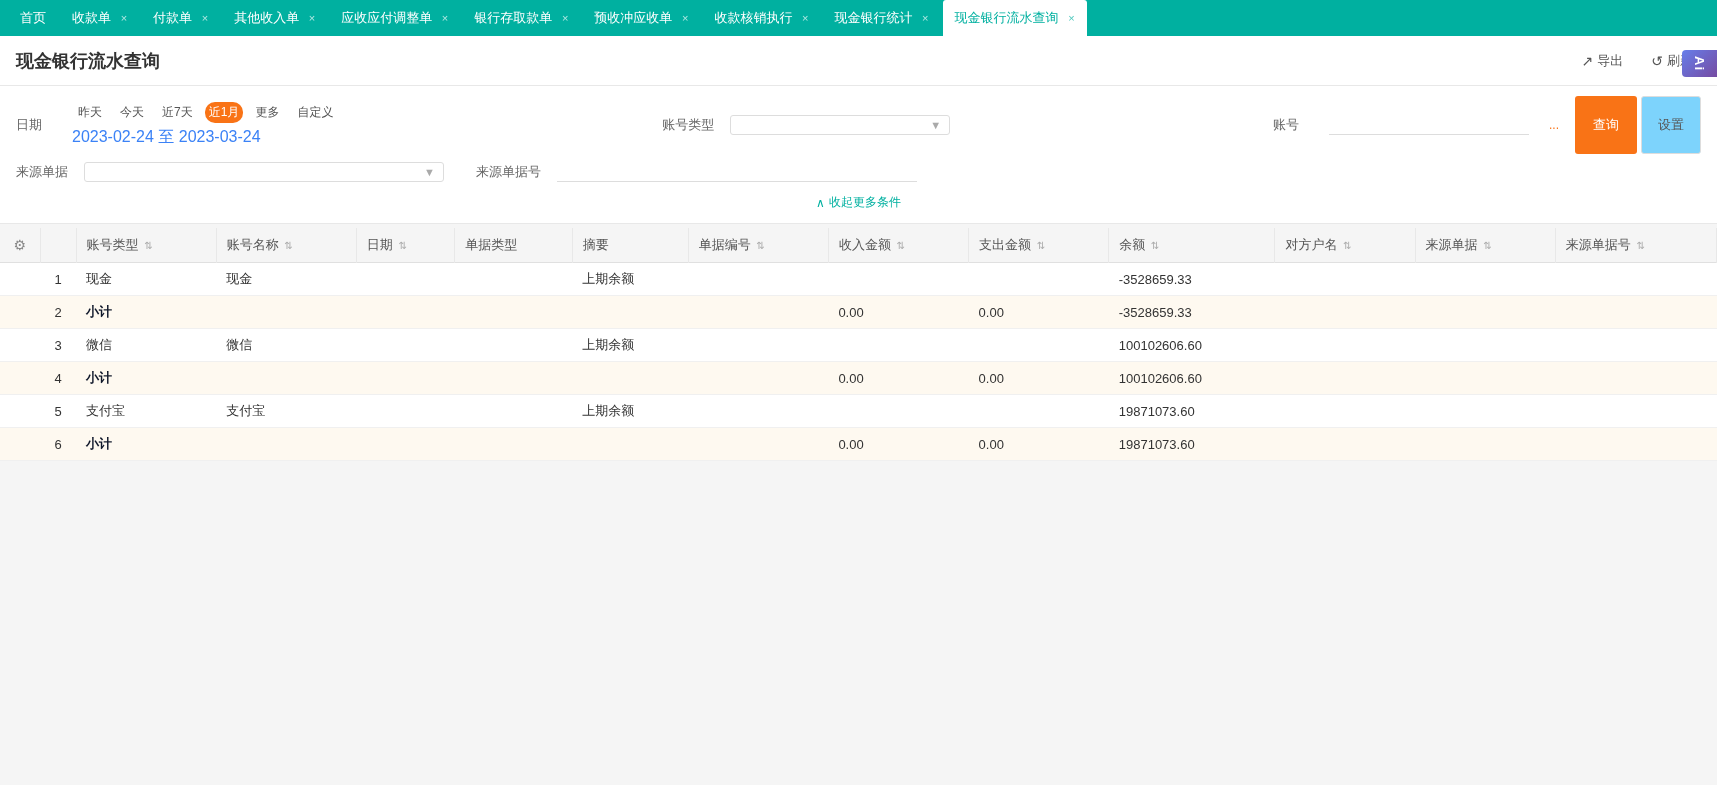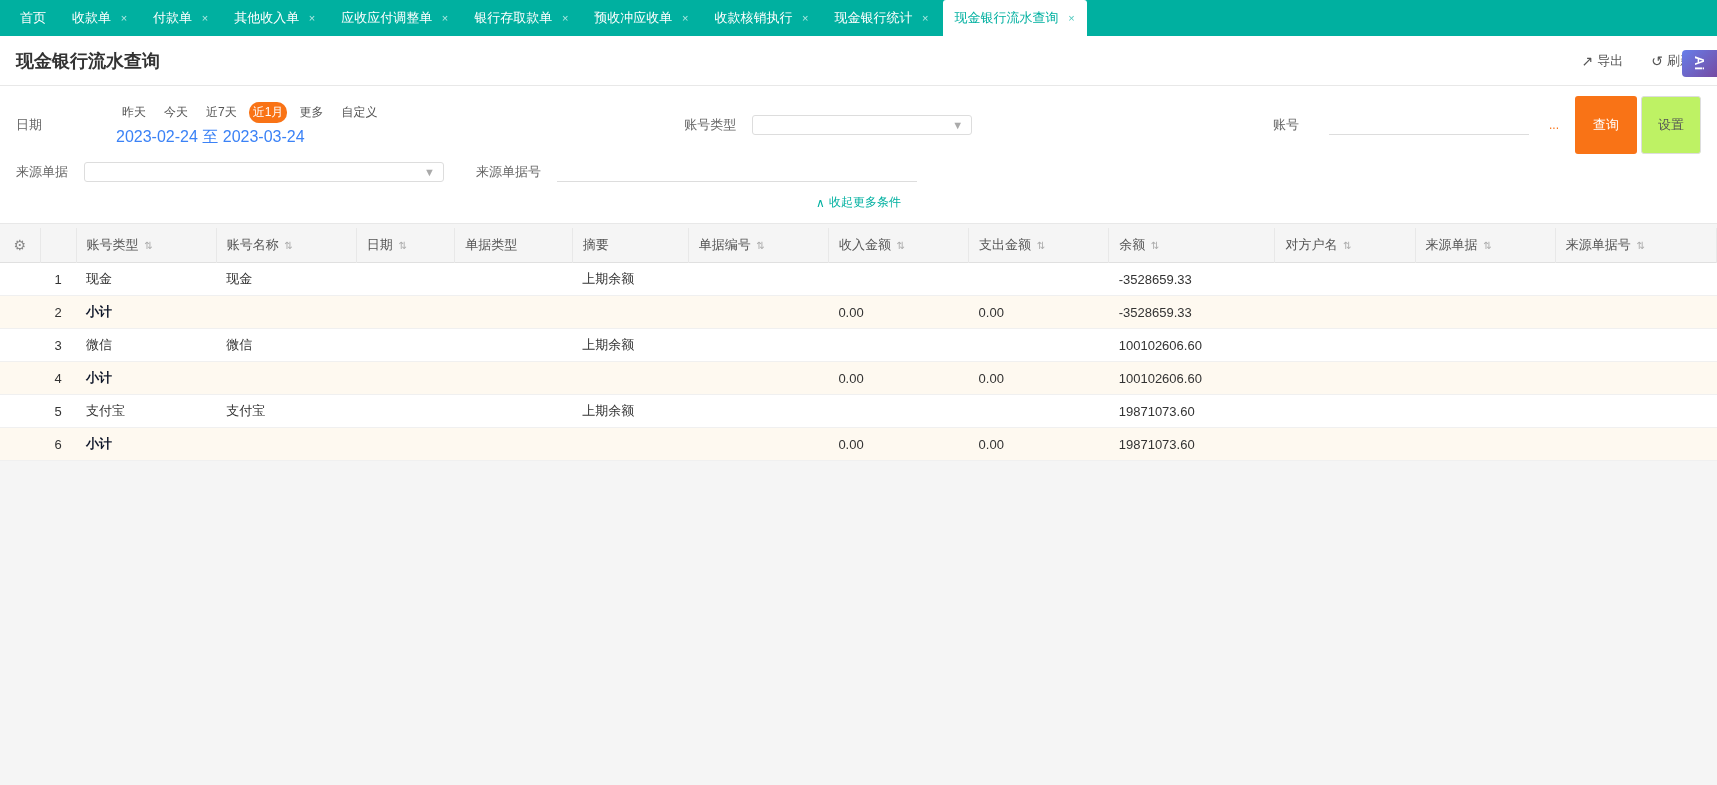--- a/index.html
+++ b/index.html
@@ -157,21 +157,21 @@
       background: #f97316;
       color: #fff;
       border: none;
       border-radius: 3px;
       padding: 5px 18px;
       cursor: pointer;
       font-size: 13px;
     }
     .btn-setting {
       border: 1px solid #ddd;
-      background: #bef264;
+      background: #7dd3fc;
       color: #555;
       border-radius: 3px;
       padding: 19px 16px;
       cursor: pointer;
       font-size: 13px;
     }
     .collapse-bar {
       display: flex;
       justify-content: center;
       align-items: center;
@@ -303,21 +303,21 @@
       <span style="font-size:14px;">↺</span>
       <span>刷新</span>
     </div>
   </div>
 </div>
 
 <div class="filter-area">
 
   <div class="filter-row">
     <span class="filter-label">日期</span>
-    <div style="display:flex;flex-direction:column;gap:2px;margin-left:44px;">
+    <div style="display:flex;flex-direction:column;gap:2px;">
       <div class="date-shortcuts">
         <span class="date-shortcut">昨天</span>
         <span class="date-shortcut">今天</span>
         <span class="date-shortcut">近7天</span>
         <span class="date-shortcut active">近1月</span>
         <span class="date-shortcut">更多</span>
         <span class="date-shortcut">自定义</span>
       </div>
       <div class="date-range-text">2023-02-24 至 2023-03-24</div>
     </div>

